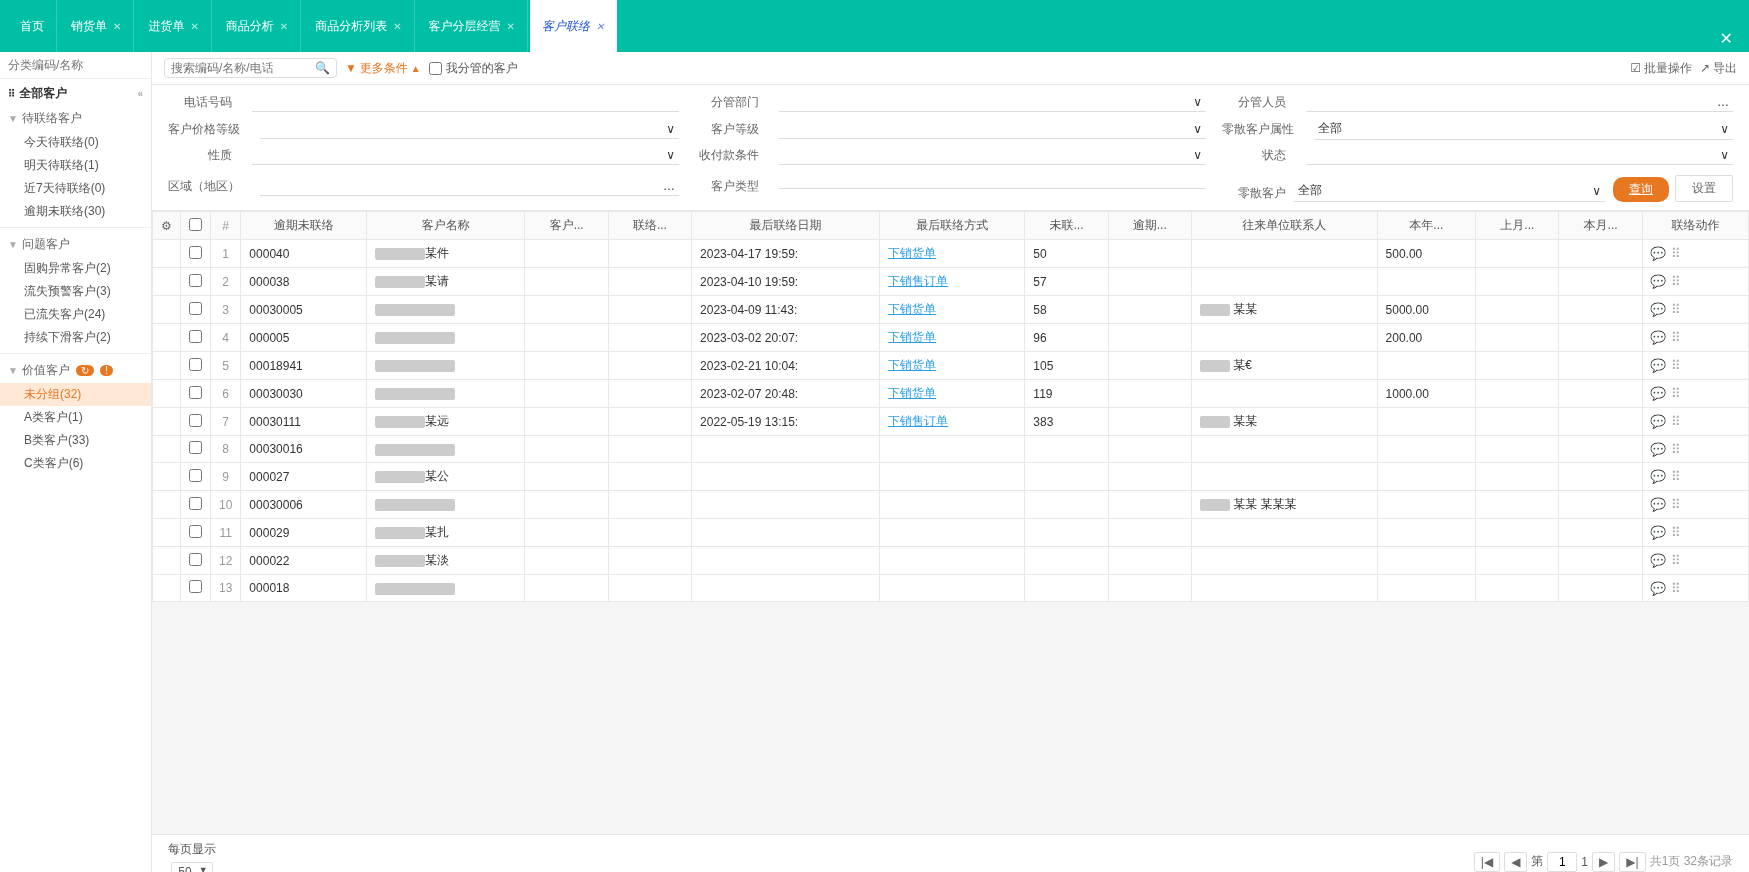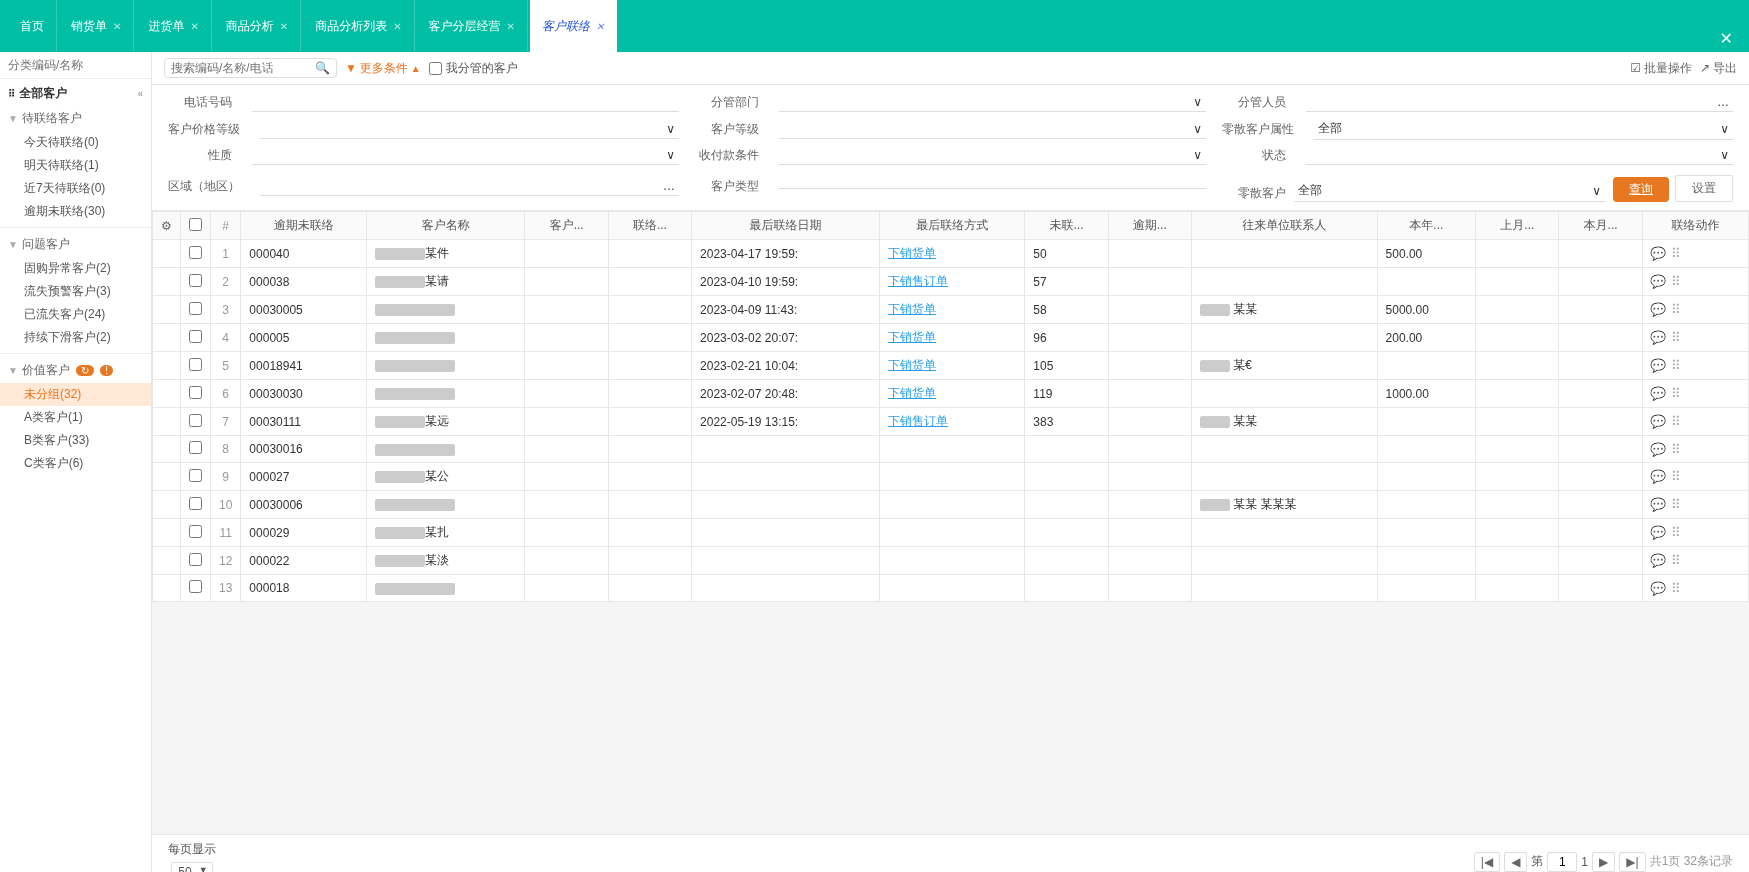--- a/index.html
+++ b/index.html
@@ -103,21 +103,21 @@
     }
     .filter-select {
       flex: 1; display: flex; align-items: center; justify-content: space-between;
       border-bottom: 1px solid #ddd; padding: 2px 4px; cursor: pointer; color: #333;
     }
     .filter-action-btns {
       display: flex; align-items: flex-end; justify-content: flex-end;
       gap: 6px; padding: 4px 0 0;
     }
     .btn-query {
-      background: #e87722; color: #fff; border: none; border-radius: 4px;
+      background: #e87722; color: #fff; border: none; border-radius: 10px;
       padding: 4px 16px; cursor: pointer; font-size: 12px; text-decoration: underline;
     }
     .btn-reset {
       background: #fff; color: #666; border: 1px solid #ddd; border-radius: 2px;
       padding: 4px 16px; cursor: pointer; font-size: 12px;
     }
 
     
     .table-wrapper { flex: 1; overflow-y: auto; overflow-x: auto; }
     table { width: 100%; border-collapse: collapse; background: #fff; }

